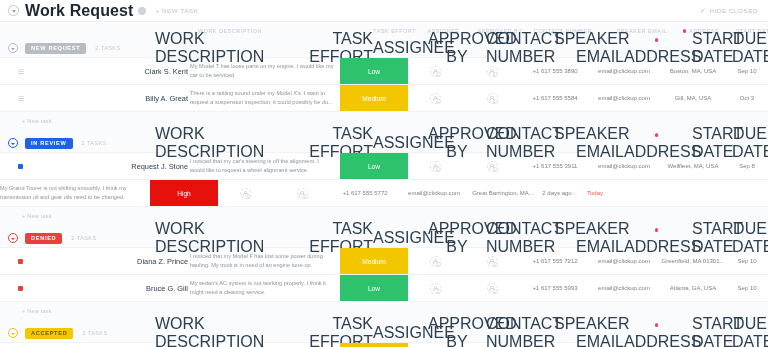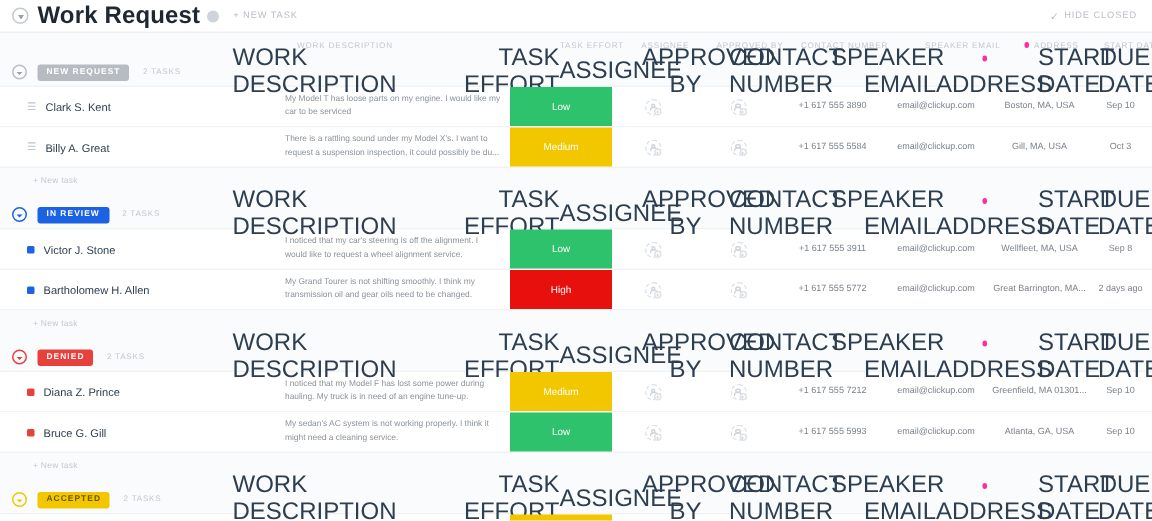--- a/index.html
+++ b/index.html
@@ -112,21 +112,21 @@
   .rows { background: #ffffff; border-top: 1px solid #f0f2f4; }
   .row {
     display: flex; align-items: stretch; min-height: 26px;
     border-bottom: 1px solid #f0f2f4; background: #fff;
   }
   .cell {
     display: flex; align-items: center; font-size: 6px; color: #7b828a;
     justify-content: center; padding: 0 2px;
   }
   .cell.name {
-    justify-content: flex-start; font-size: 7.4px; color: #2c3e50;
+    justify-content: space-between; font-size: 7.4px; color: #2c3e50;
     gap: 6px; padding-left: 18px;
   }
   .sq { width: 5px; height: 5px; flex: 0 0 auto; border-radius: 1px; }
   .sq.grey   { background: none; border: none; color: #c3c8ce; font-size: 7px;
                width: auto; height: auto; line-height: 1; }
   .sq.blue   { background: #1b63e3; }
   .sq.red    { background: #e8403a; }
 
   .cell.desc {
     justify-content: flex-start; font-size: 5.6px; color: #8c939b;
@@ -292,21 +292,21 @@
           <span class="c-email lbl">SPEAKER EMAIL</span>
           <span class="c-addr lbl"><span class="pink-dot"></span>ADDRESS</span>
           <span class="c-start lbl">START DATE</span>
           <span class="c-due lbl">DUE DATE</span>
         </span>
       </div>
       <div class="rows">
         <div class="row">
           <div class="cell name c-name">
             <span class="sq blue"></span>
-            <span>Victor J. Stone</span>
+            <span>Request J. Stone</span>
           </div>
           <div class="cell desc c-desc">I noticed that my car's steering is off the alignment. I would like to request a wheel alignment service.</div>
           <div class="cell effort c-eff">
             <span class="effort-chip Low">Low</span>
           </div>
           <div class="cell c-asgn">
             <span class="avatar">
               <span class="head"></span>
               <span class="body"></span>
               <span class="plus">+</span>
@@ -319,24 +319,20 @@
               <span class="plus">+</span>
             </span>
           </div>
           <div class="cell c-phone">+1 617 555 3911</div>
           <div class="cell c-email">email@clickup.com</div>
           <div class="cell c-addr">Wellfleet, MA, USA</div>
           <div class="cell c-start">Sep 8</div>
           <div class="cell c-due due-red">Sep 10</div>
         </div>
         <div class="row">
-          <div class="cell name c-name">
-            <span class="sq blue"></span>
-            <span>Bartholomew H. Allen</span>
-          </div>
           <div class="cell desc c-desc">My Grand Tourer is not shifting smoothly. I think my transmission oil and gear oils need to be changed.</div>
           <div class="cell effort c-eff">
             <span class="effort-chip High">High</span>
           </div>
           <div class="cell c-asgn">
             <span class="avatar">
               <span class="head"></span>
               <span class="body"></span>
               <span class="plus">+</span>
             </span>

